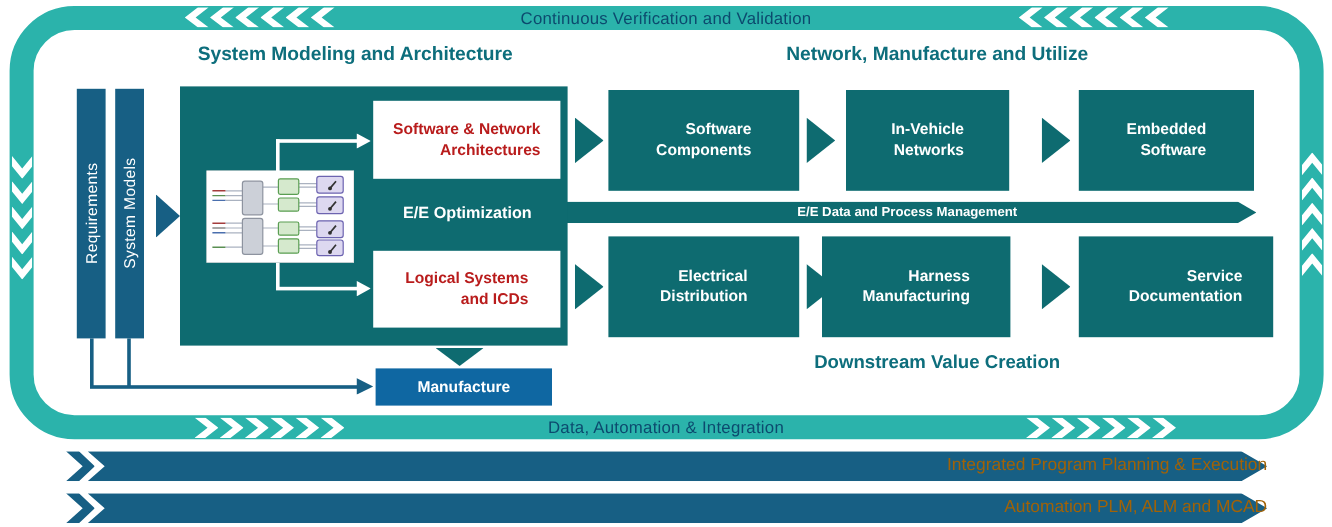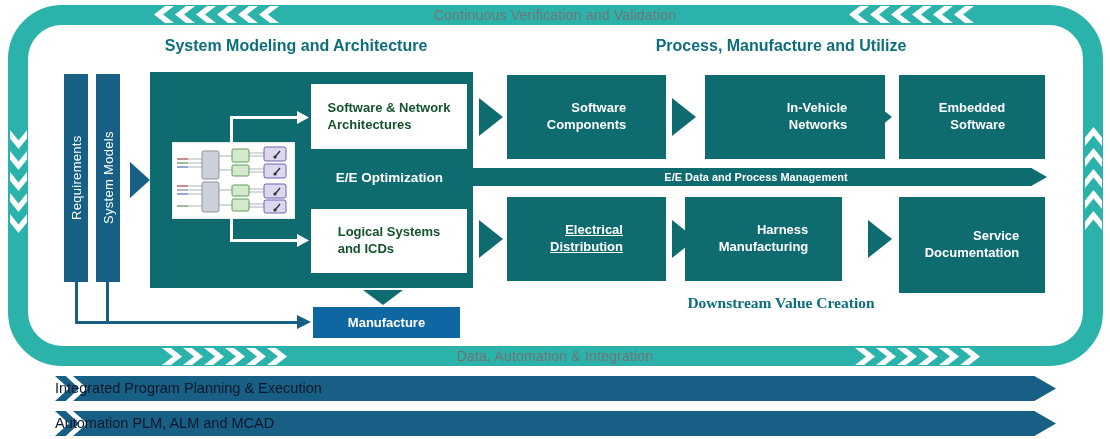--- a/index.html
+++ b/index.html
@@ -6,48 +6,48 @@
   #stage{
     position:relative;width:1110px;height:439px;background:#ffffff;
     font-family:"Liberation Sans","DejaVu Sans",sans-serif;overflow:hidden;
   }
   .abs{position:absolute;}
   
   #ring{
     left:8px;top:5px;width:1095px;height:361px;
     border:20px solid #2bb3ab;border-radius:54px;box-sizing:border-box;
   }
-  .band-text{color:#737373;font-size:14px;font-weight:500;letter-spacing:.2px;white-space:nowrap;}
+  .band-text{color:#0c4a6e;font-size:14px;font-weight:500;letter-spacing:.2px;white-space:nowrap;}
   
   .chev{position:absolute;background:#fff;}
   .chev-l{width:20px;height:17px;clip-path:polygon(55% 0,100% 0,45% 50%,100% 100%,55% 100%,0 50%);}
   .chev-r{width:20px;height:17px;clip-path:polygon(45% 0,0 0,55% 50%,0 100%,45% 100%,100% 50%);}
   .chev-d{width:17px;height:19px;clip-path:polygon(0 55%,0 100%,50% 45%,100% 100%,100% 55%,50% 0) ;transform:scaleY(-1);}
   .chev-u{width:17px;height:19px;clip-path:polygon(0 55%,0 100%,50% 45%,100% 100%,100% 55%,50% 0);}
   
   .tealbox{
     background:#0e6b70;color:#fff;display:flex;align-items:center;justify-content:center;
     text-align:right;font-weight:bold;font-size:13px;line-height:1.3;white-space:pre-line;
   }
   .whitebox{
-    background:#fff;color:#14532d;display:flex;align-items:center;justify-content:center;
-    text-align:left;font-weight:bold;font-size:13px;line-height:1.3;white-space:pre-line;
+    background:#fff;color:#b91c1c;display:flex;align-items:center;justify-content:center;
+    text-align:right;font-weight:bold;font-size:13px;line-height:1.3;white-space:pre-line;
   }
   .tri-r{background:#0e6b70;clip-path:polygon(0 0,100% 50%,0 100%);}
   .header{color:#0d6e7c;font-size:16px;font-weight:bold;white-space:nowrap;transform:translateX(-50%);}
   
   .vbar{
     background:#175f84;color:#fff;writing-mode:vertical-rl;transform:rotate(180deg);
     display:flex;align-items:center;justify-content:center;font-size:13px;font-weight:500;
     letter-spacing:.3px;
   }
   .line{background:#175f84;}
   .bband-cap{background:#175f84;clip-path:polygon(45% 0,0 0,58% 50%,0 100%,45% 100%,100% 50%);}
   .bband-body{background:#175f84;clip-path:polygon(0 0,97.8% 0,100% 50%,97.8% 100%,0 100%,1.45% 50%);}
-  .bband-label{color:#0f172a;font-size:14.5px;font-weight:500;text-align:left;line-height:25px;white-space:nowrap;}
+  .bband-label{color:#a16207;font-size:14.5px;font-weight:500;text-align:right;line-height:25px;white-space:nowrap;}
 </style>
 </head>
 <body>
 
 <div id="stage">
 
   <div class="abs" id="ring"></div>
 
   <div class="abs band-text" style="left:0;top:5px;width:1110px;text-align:center;line-height:20px;">Continuous Verification and Validation</div>
 
@@ -96,21 +96,21 @@
   <div>
     <div class="chev chev-r" style="left:855px;top:348px;"></div>
     <div class="chev chev-r" style="left:876px;top:348px;"></div>
     <div class="chev chev-r" style="left:897px;top:348px;"></div>
     <div class="chev chev-r" style="left:918px;top:348px;"></div>
     <div class="chev chev-r" style="left:939px;top:348px;"></div>
     <div class="chev chev-r" style="left:960px;top:348px;"></div>
   </div>
 
   <div class="abs header" style="left:296px;top:37px;">System Modeling and Architecture</div>
-  <div class="abs header" style="left:781px;top:37px;">Process, Manufacture and Utilize</div>
+  <div class="abs header" style="left:781px;top:37px;">Network, Manufacture and Utilize</div>
 
   <div class="abs vbar" style="left:64px;top:74px;width:24px;height:208px;">Requirements</div>
   <div class="abs vbar" style="left:96px;top:74px;width:24px;height:208px;">System Models</div>
 
   <div class="abs" style="left:130px;top:162px;width:20px;height:36px;background:#175f84;clip-path:polygon(0 0,100% 50%,0 100%);"></div>
 
   <div class="abs" style="left:465px;top:168px;width:582px;height:18px;background:#0e6b70;clip-path:polygon(0 0,97.3% 0,100% 50%,97.3% 100%,0 100%);z-index:1;"></div>
   <div class="abs" style="left:465px;top:168px;width:582px;height:18px;color:#fff;font-size:11px;font-weight:bold;text-align:center;line-height:18px;z-index:1;">E/E Data and Process Management</div>
 
   <div class="abs" style="left:150px;top:72px;width:323px;height:216px;background:#0e6b70;z-index:2;"></div>
@@ -194,37 +194,37 @@
   <div class="abs" style="left:312px;top:170px;width:155px;height:16px;color:#fff;font-size:13.5px;font-weight:bold;text-align:center;line-height:16px;z-index:3;">E/E Optimization</div>
 
   <div class="abs" style="left:363px;top:290px;width:40px;height:15px;background:#0e6b70;clip-path:polygon(0 0,100% 0,50% 100%);"></div>
 
   <div class="abs tri-r" style="left:479px;top:98px;width:24px;height:38px;"></div>
   <div class="abs tri-r" style="left:672px;top:98px;width:24px;height:38px;"></div>
   <div class="abs tri-r" style="left:868px;top:98px;width:24px;height:38px;"></div>
 
   <div class="abs tealbox" style="left:507px;top:75px;width:159px;height:84px;">Software
 Components</div>
-  <div class="abs tealbox" style="left:705px;top:75px;width:136px;height:84px;padding-left:44px;">In-Vehicle
+  <div class="abs tealbox" style="left:705px;top:75px;width:136px;height:84px;">In-Vehicle
 Networks</div>
   <div class="abs tealbox" style="left:899px;top:75px;width:146px;height:84px;">Embedded
 Software</div>
 
   <div class="abs tri-r" style="left:479px;top:220px;width:24px;height:38px;"></div>
   <div class="abs tri-r" style="left:672px;top:220px;width:24px;height:38px;"></div>
   <div class="abs tri-r" style="left:868px;top:220px;width:24px;height:38px;"></div>
 
-  <div class="abs tealbox" style="left:507px;top:197px;width:159px;height:84px;text-decoration:underline;">Electrical
+  <div class="abs tealbox" style="left:507px;top:197px;width:159px;height:84px;">Electrical
 Distribution</div>
   <div class="abs tealbox" style="left:685px;top:197px;width:157px;height:84px;">Harness
 Manufacturing</div>
-  <div class="abs tealbox" style="left:899px;top:197px;width:146px;height:96px;">Service
+  <div class="abs tealbox" style="left:899px;top:197px;width:146px;height:84px;padding-left:16px;">Service
 Documentation</div>
 
-  <div class="abs" style="left:601px;top:294px;width:360px;text-align:center;color:#0d6e7c;font-size:15.5px;font-weight:600;font-family:Liberation Serif, serif;">Downstream Value Creation</div>
+  <div class="abs" style="left:601px;top:294px;width:360px;text-align:center;color:#0d6e7c;font-size:15.5px;font-weight:600;">Downstream Value Creation</div>
 
   <div class="abs line" style="left:75px;top:282px;width:2.5px;height:41px;"></div>
   <div class="abs line" style="left:106px;top:282px;width:2.5px;height:41px;"></div>
   <div class="abs line" style="left:75px;top:321px;width:224px;height:2.5px;"></div>
   <div class="abs" style="left:297px;top:315px;width:14px;height:14px;background:#175f84;clip-path:polygon(0 0,100% 50%,0 100%);"></div>
 
   <div class="abs" style="left:313px;top:307px;width:147px;height:31px;background:#0f67a2;color:#fff;font-size:13px;font-weight:bold;display:flex;align-items:center;justify-content:center;">Manufacture</div>
 
   <div>
     <div class="abs bband-cap" style="left:55px;top:376px;width:24px;height:25px;"></div>

